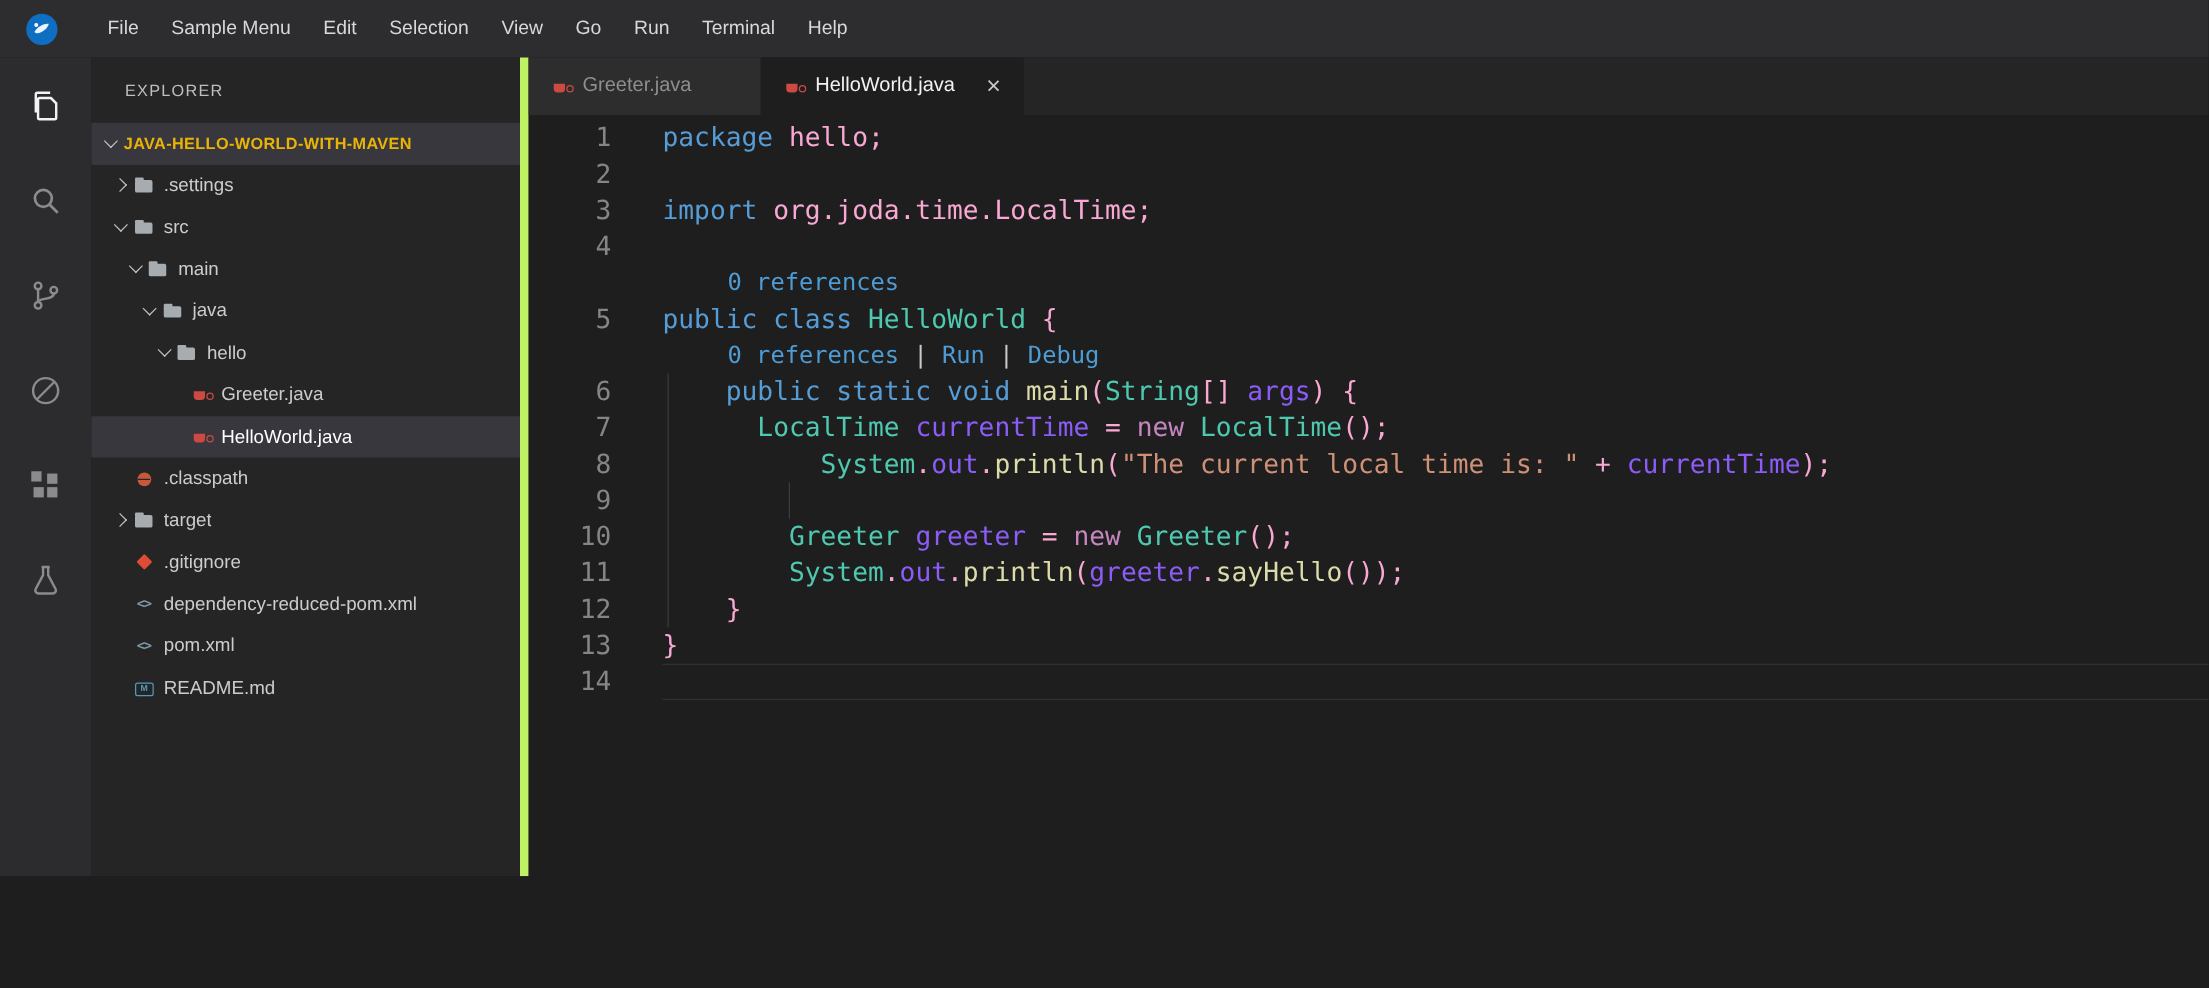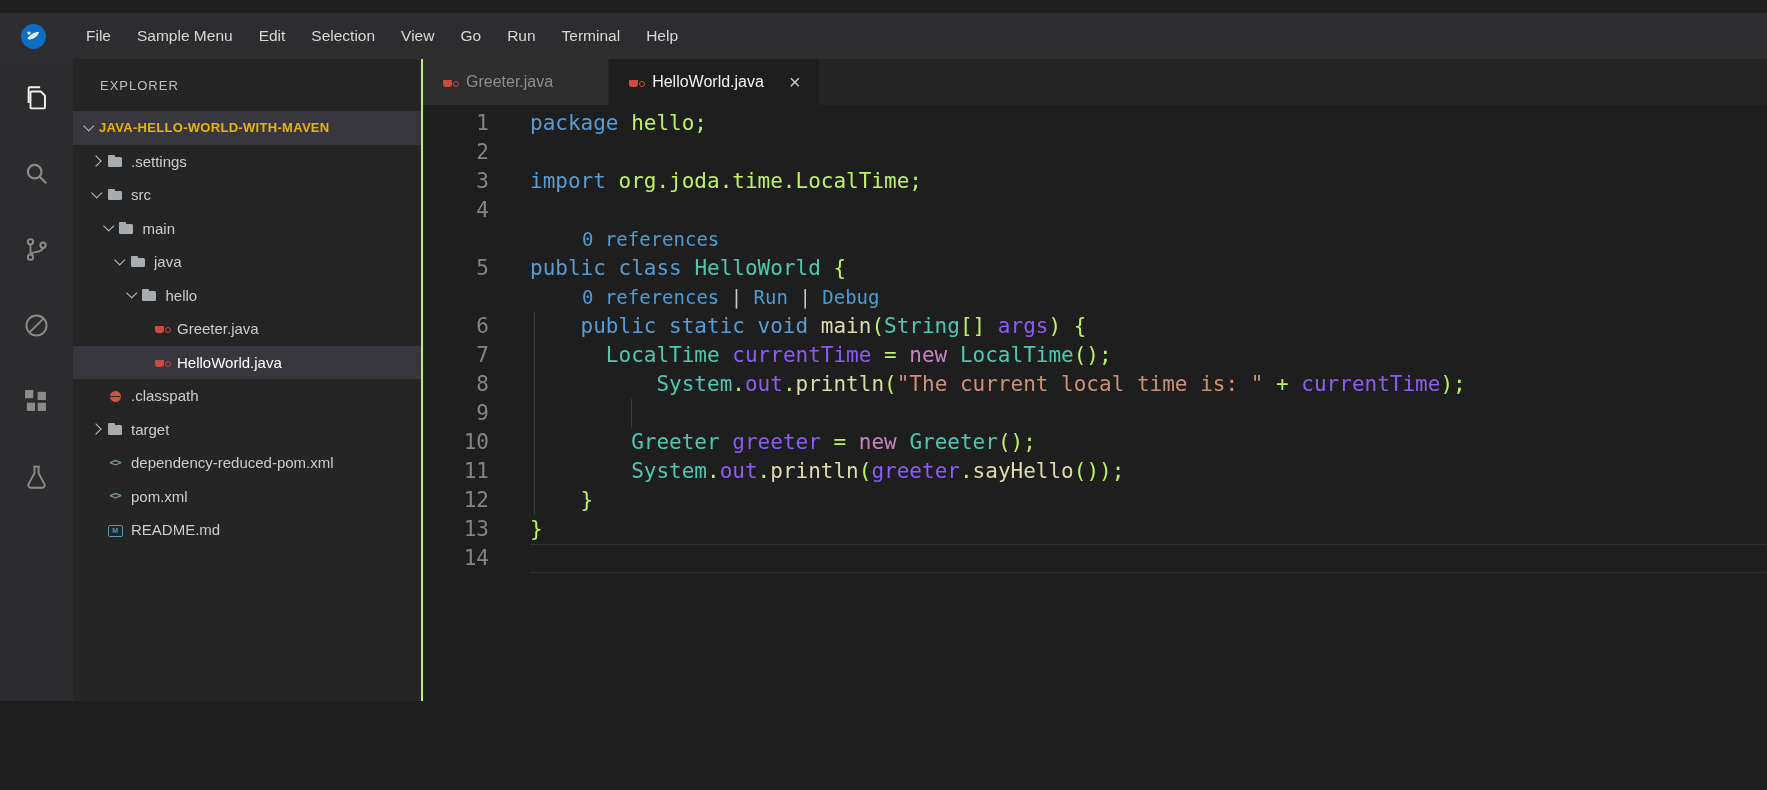--- a/index.html
+++ b/index.html
@@ -1,36 +1,36 @@
 <!DOCTYPE html>
 <html><head>
 <meta charset="utf-8">
 <style>
   * { box-sizing: border-box; }
   html,body { margin:0; padding:0; width:1767px; height:790px; overflow:hidden; background:#1e1e1e;
               font-family:"Liberation Sans", sans-serif; }
   .app { height:701px; display:flex; flex-direction:column; overflow:hidden; }
 
   
-  .menubar { height:46px; background:#2d2d30; display:flex; align-items:center; flex:none;margin-top:13px; }
+  .menubar { height:46px; background:#2d2d30; display:flex; align-items:center; flex:none; }
   .logo { width:27px; height:27px; margin-left:20px; flex:none; }
   .logo svg { width:27px; height:27px; display:block; }
   .menu-items { display:flex; margin-left:26px; }
   .menu-item { padding:0 13px; font-size:15.5px; color:#d8d8d8; line-height:46px; cursor:default; white-space:nowrap; }
 
   .main { flex:1; display:flex; min-height:0; }
 
   
   .activitybar { width:73px; background:#2c2c2e; flex:none; }
   .ab-item { height:76px; display:flex; align-items:center; justify-content:center; color:#8b8b8b; cursor:pointer; }
   .ab-item.active { color:#f2f2f2; }
   .ab-icon svg { width:29px; height:29px; display:block; }
 
   
-  .sidebar { width:350px; background:#252526; flex:none; display:flex; flex-direction:column; border-right:2px solid #bef264; }
+  .sidebar { width:350px; background:#252526; flex:none; display:flex; flex-direction:column; border-right:7px solid #bef264; }
   .sb-header { height:52px; flex:none; display:flex; align-items:center; padding-left:27px;
                color:#bfbfbf; font-size:13px; letter-spacing:1px; }
   .tree { flex:1; overflow:hidden; }
   .tree-row { height:33.5px; display:flex; align-items:center; color:#cccccc; font-size:15px; cursor:pointer; white-space:nowrap; }
   .tree-row.selected { background:#37373d; color:#ffffff; }
   .tree-row.root { background:#37373d; color:#eab308; font-weight:bold; font-size:13px; padding-left:11px; letter-spacing:0.3px; }
   .chev { width:8px; height:8px; border-right:1.6px solid #c0c0c0; border-bottom:1.6px solid #c0c0c0; flex:none; margin-right:7px; }
   .chev.down  { transform:rotate(45deg) translate(-1px,-2px); }
   .chev.right { transform:rotate(-45deg); }
   .chev-spacer { width:15px; flex:none; }
@@ -68,21 +68,21 @@
   .line-content { flex:1; margin-left:41px; position:relative; white-space:pre; min-width:0; }
   .line-content.current { border-top:1px solid #313131; border-bottom:1px solid #313131; }
   .guide { position:absolute; top:0; bottom:0; width:1px; background:#3b3b42; }
 
   .tok-kw   { color:#569cd6; }
   .tok-kwc  { color:#c586c0; }
   .tok-type { color:#4ec9b0; }
   .tok-fn   { color:#dcdcaa; }
   .tok-var  { color:#8b5cf6; }
   .tok-str  { color:#ce9178; }
-  .tok-fg   { color:#bef264; }
+  .tok-fg   { color:#f9a8d4; }
   .tok-lens, .tok-lenslink { color:#4d9cd6; }
   .tok-lenslink { cursor:pointer; }
   .tok-lenssep { color:#c8c8c8; }
 </style>
 </head>
 <body>
 
 <div class="app">
 
   <div class="menubar">
@@ -211,20 +211,25 @@
             <span class="fi fi-classpath"></span>
             <span class="tree-label">.classpath</span>
           </div>
           <div class="tree-row" style="padding-left: 19px;">
             <span class="chev right"></span>
             <span class="fi fi-folder"></span>
             <span class="tree-label">target</span>
           </div>
           <div class="tree-row" style="padding-left: 19px;">
             <span class="chev-spacer"></span>
+            <span class="fi fi-git"></span>
+            <span class="tree-label">.gitignore</span>
+          </div>
+          <div class="tree-row" style="padding-left: 19px;">
+            <span class="chev-spacer"></span>
             <span class="fi fi-xml"></span>
             <span class="tree-label">dependency-reduced-pom.xml</span>
           </div>
           <div class="tree-row" style="padding-left: 19px;">
             <span class="chev-spacer"></span>
             <span class="fi fi-xml"></span>
             <span class="tree-label">pom.xml</span>
           </div>
           <div class="tree-row" style="padding-left: 19px;">
             <span class="chev-spacer"></span>

